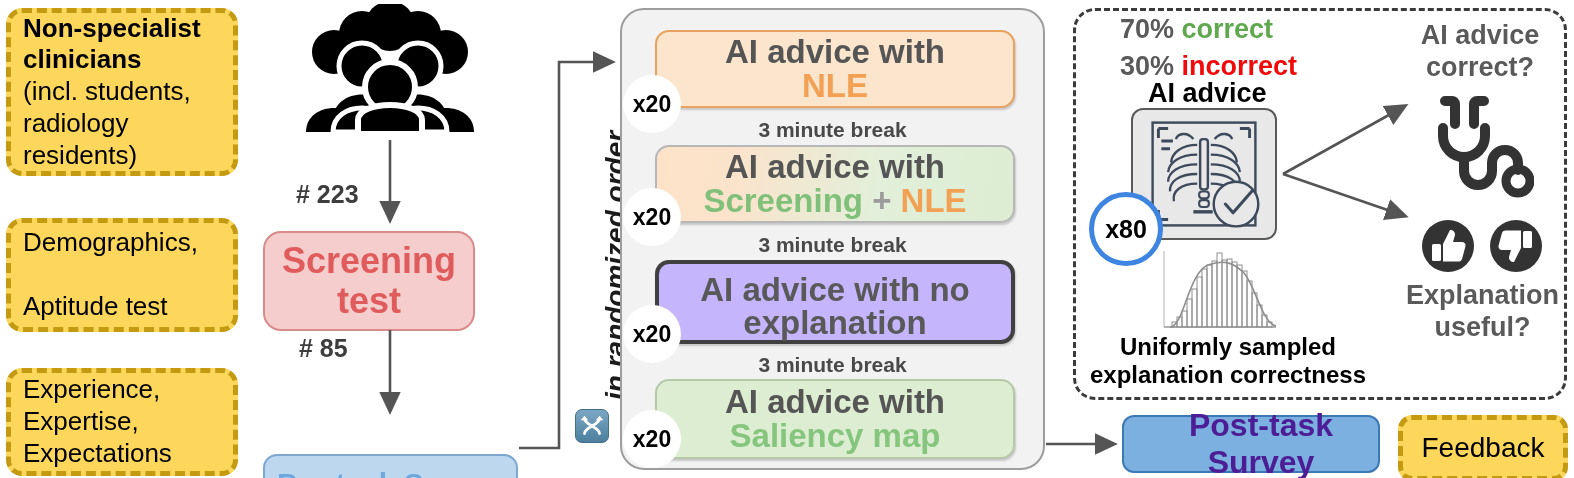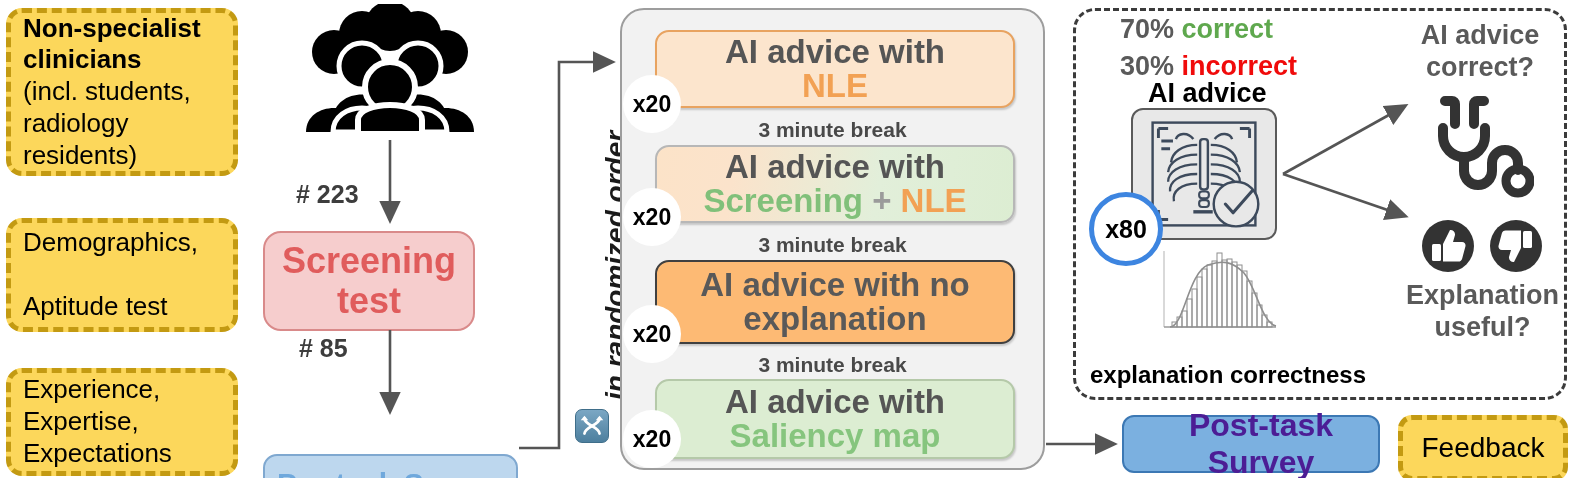--- a/index.html
+++ b/index.html
@@ -92,21 +92,21 @@
   .cond-nle .l2{color:#f2a154;}
 
   .cond-sal-nle{
     background:linear-gradient(100deg,#fce3c8 0%,#fbe3cb 22%,#e2efda 62%,#dcedd2 100%);
     border:2px solid #b7b7b7;
   }
   .cond-sal-nle .sal{color:#81c07a;}
   .cond-sal-nle .plus{color:#9b9b9b;}
   .cond-sal-nle .nle{color:#f2a154;}
 
-  .cond-noexp{background:#fdba74;border:2px solid #404040;}
+  .cond-noexp{background:#c4b5fd;border:4px solid #404040;justify-content:flex-end;}
   .cond-noexp .l1{color:#595959;}
 
   .cond-sal{background:#dcedd2;border:2px solid #b5c9a9;}
   .cond-sal .l2{color:#86c57e;}
 
   .brk{
     position:absolute;
     width:100%;
     text-align:center;
     color:#494949;
@@ -373,21 +373,21 @@
         <rect x="102" y="50" width="5" height="34"></rect>
         <rect x="107" y="62" width="5" height="22"></rect>
         <rect x="112" y="72" width="5" height="12"></rect>
         <rect x="117" y="79" width="5" height="5"></rect>
       </g>
       <path d="M20 84 C34 84 38 30 58 22 C72 17 82 18 94 30 C106 44 112 80 126 83" fill="none" stroke="#8e8e8e" stroke-width="1.6"></path>
     </svg>
   </div>
 
   <div class="caption" style="left:1083px;top:333px;width:290px;">
-    <br>
+    <span>Uniformly sampled</span><br>
     <span>explanation correctness</span>
   </div>
 
   <div class="qlabel" style="left:1400px;top:20px;width:160px;">
     <span>AI advice</span><br>
     <span>correct?</span>
   </div>
 
   <div style="position:absolute;left:1428px;top:93px;width:106px;height:110px;">
     <svg viewBox="0 0 106 110" width="106" height="110">

